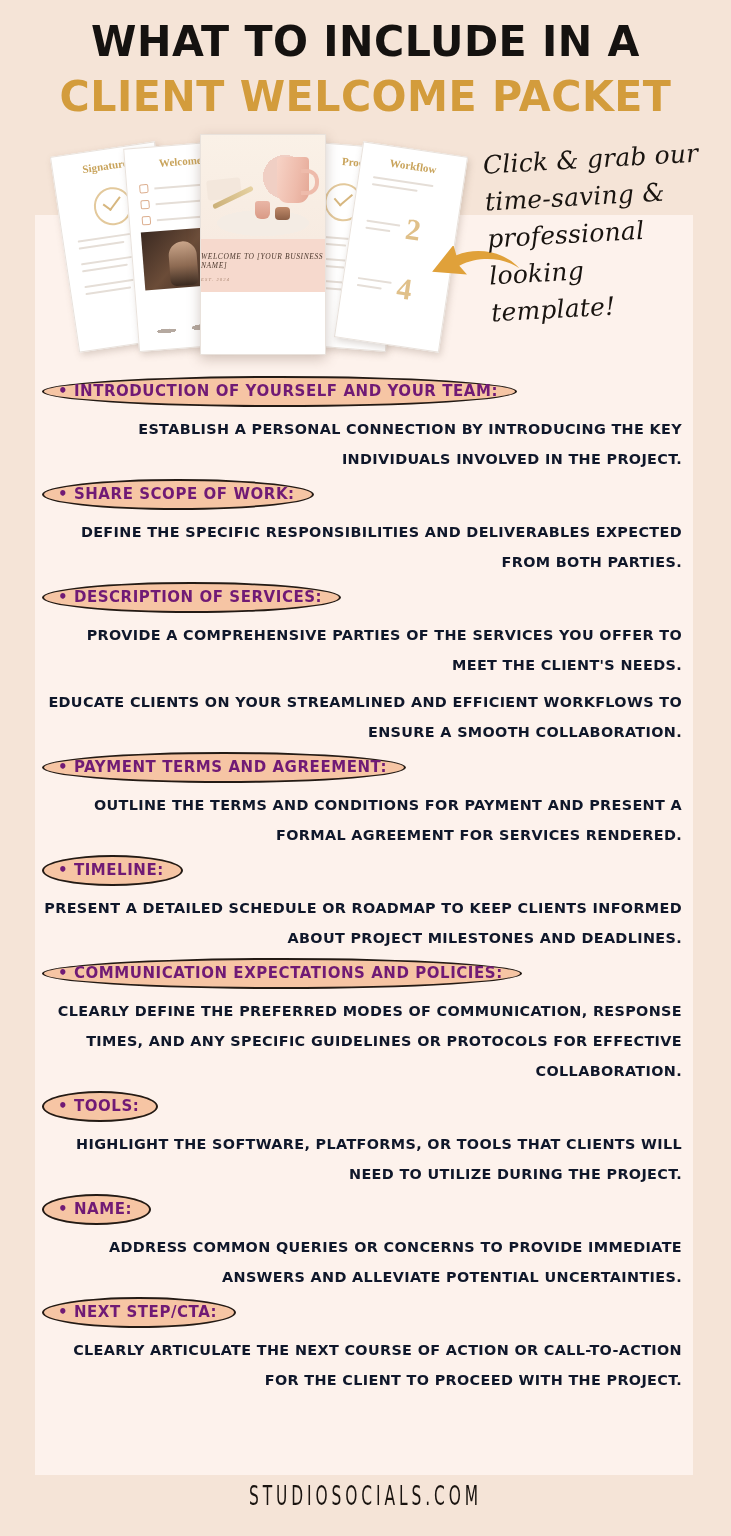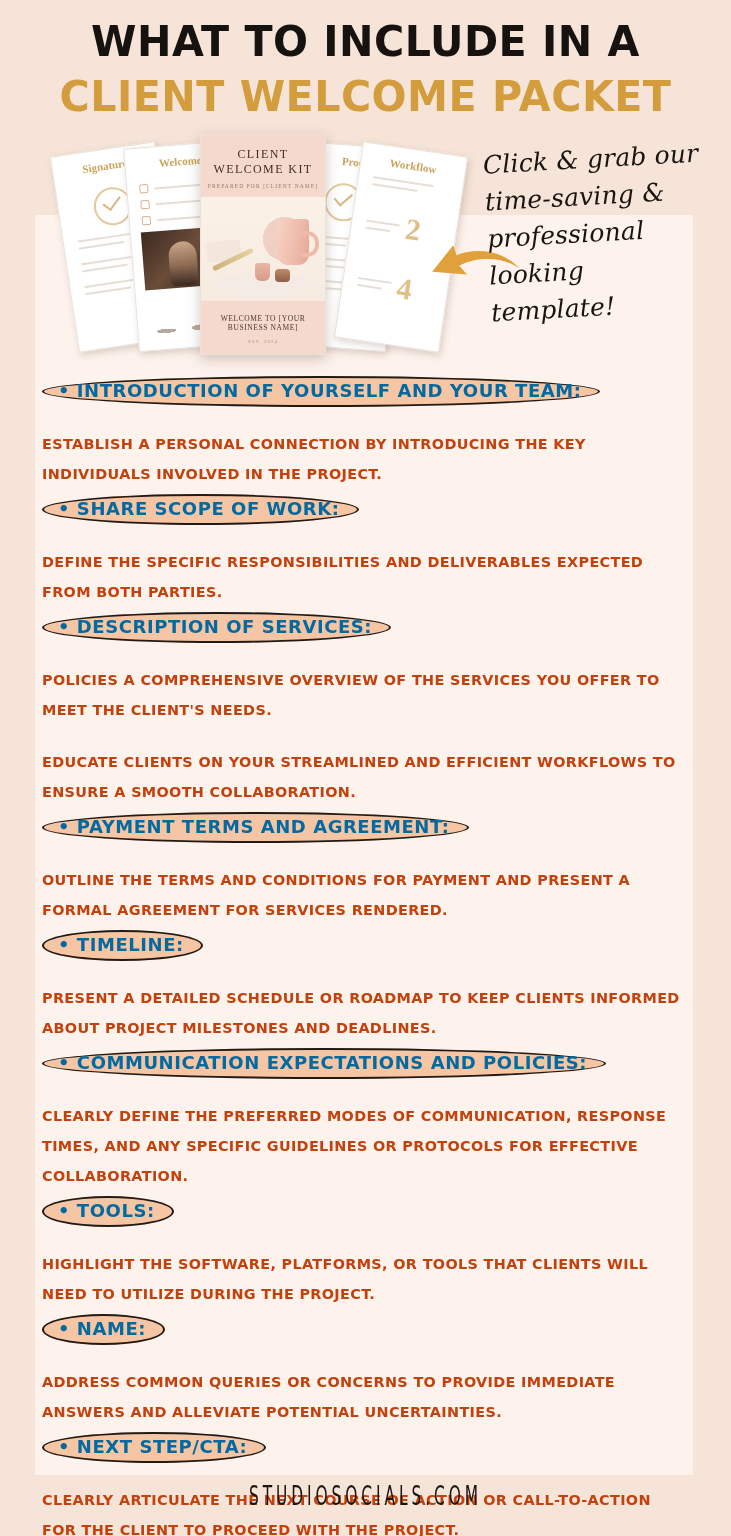--- a/index.html
+++ b/index.html
@@ -175,23 +175,23 @@
     background: linear-gradient(180deg,#e9b6a6,#d99a86); border-radius: 3px 3px 6px 6px; }
   .truffle2 { position:absolute; left:74px; top:72px; width:15px; height:13px;
     background: linear-gradient(180deg,#c08a6a,#8c5f46); border-radius: 4px; }
   .pen { position:absolute; left:10px; top:60px; width:44px; height:5px;
     background: linear-gradient(90deg,#cbb078,#e6d2a3); transform: rotate(-26deg); border-radius: 3px; }
   .napkin { position:absolute; left:6px; top:44px; width:34px; height:20px;
     background:#f3e7dc; border-radius: 3px; transform: rotate(-6deg); }
   .hero-bot {
     height: 53px;
     background: #f6d9cd;
-    text-align: center;
     padding-top: 13px;
     box-sizing: border-box;
+    font-style: italic;
   }
   .hero-b1 { font-family:"Liberation Serif", serif; font-size: 7.5px; letter-spacing: .6px; color:#4b382d; }
   .hero-b2 { font-family:"Liberation Serif", serif; font-size: 4.5px; letter-spacing: 1.2px; color:#a98773; margin-top: 7px; }
 
   
   .note {
     position: absolute;
     left: 487px;
     top: 140px;
     width: 235px;
@@ -214,37 +214,38 @@
     top: 376px;
     width: 648px;
   }
   .item { margin-bottom: 5px; }
   .pill {
     display: inline-block;
     border: 2.5px solid #231a14;
     background: #f6c5a4;
     border-radius: 50% / 50%;
     padding: 4px 17px 5px 14px;
-    font-size: 18px;
+    font-size: 15px;
     font-weight: 700;
     letter-spacing: 0.55px;
-    color: #0369a1;
+    color: #701a75;
     font-family: "DejaVu Sans", sans-serif;
     white-space: nowrap;
     line-height: 18px;
   }
   .desc {
-    margin-top: 22px;
+    margin-top: 7px;
     font-size: 14.4px;
     font-weight: 700;
     letter-spacing: 0.35px;
     line-height: 30px;
-    color: #c2410c;
+    color: #0f172a;
     font-family: "DejaVu Sans", sans-serif;
     max-width: 640px;
+    text-align: right;
   }
 
   
   .footer {
     position: absolute;
     left: 0; top: 1484px;
     width: 731px;
     text-align: center;
     font-family: "DejaVu Sans Condensed", "DejaVu Sans", sans-serif;
     font-size: 22px;
@@ -292,25 +293,20 @@
       <div class="mini-row">
           <div class="mini-box"></div>
           <div class="mini-line"></div>
         </div>
     </div>
     <div class="photo"></div>
     <div class="sig"></div>
   </div>
 
   <div class="card c3">
-    <div class="hero-top">
-      <div class="hero-t1">CLIENT</div>
-      <div class="hero-t1">WELCOME KIT</div>
-      <div class="hero-sub">PREPARED FOR [CLIENT NAME]</div>
-    </div>
     <div class="hero-img">
       <div class="napkin"></div>
       <div class="pen"></div>
       <div class="mug"></div>
       <div class="truffle1"></div>
       <div class="truffle2"></div>
     </div>
     <div class="hero-bot">
       <div class="hero-b1">WELCOME TO [YOUR BUSINESS NAME]</div>
       <div class="hero-b2">EST. 2024</div>
@@ -369,21 +365,21 @@
     <div class="desc">ESTABLISH A PERSONAL CONNECTION BY INTRODUCING THE KEY INDIVIDUALS INVOLVED IN THE PROJECT.</div>
   </div>
 
   <div class="item">
     <div class="pill">• SHARE SCOPE OF WORK:</div>
     <div class="desc">DEFINE THE SPECIFIC RESPONSIBILITIES AND DELIVERABLES EXPECTED FROM BOTH PARTIES.</div>
   </div>
 
   <div class="item">
     <div class="pill">• DESCRIPTION OF SERVICES:</div>
-    <div class="desc">POLICIES A COMPREHENSIVE OVERVIEW OF THE SERVICES YOU OFFER TO MEET THE CLIENT'S NEEDS.</div>
+    <div class="desc">PROVIDE A COMPREHENSIVE PARTIES OF THE SERVICES YOU OFFER TO MEET THE CLIENT'S NEEDS.</div>
   </div>
 
   <div class="item">
     <div class="desc">EDUCATE CLIENTS ON YOUR STREAMLINED AND EFFICIENT WORKFLOWS TO ENSURE A SMOOTH COLLABORATION.</div>
   </div>
 
   <div class="item">
     <div class="pill">• PAYMENT TERMS AND AGREEMENT:</div>
     <div class="desc">OUTLINE THE TERMS AND CONDITIONS FOR PAYMENT AND PRESENT A FORMAL AGREEMENT FOR SERVICES RENDERED.</div>
   </div>

